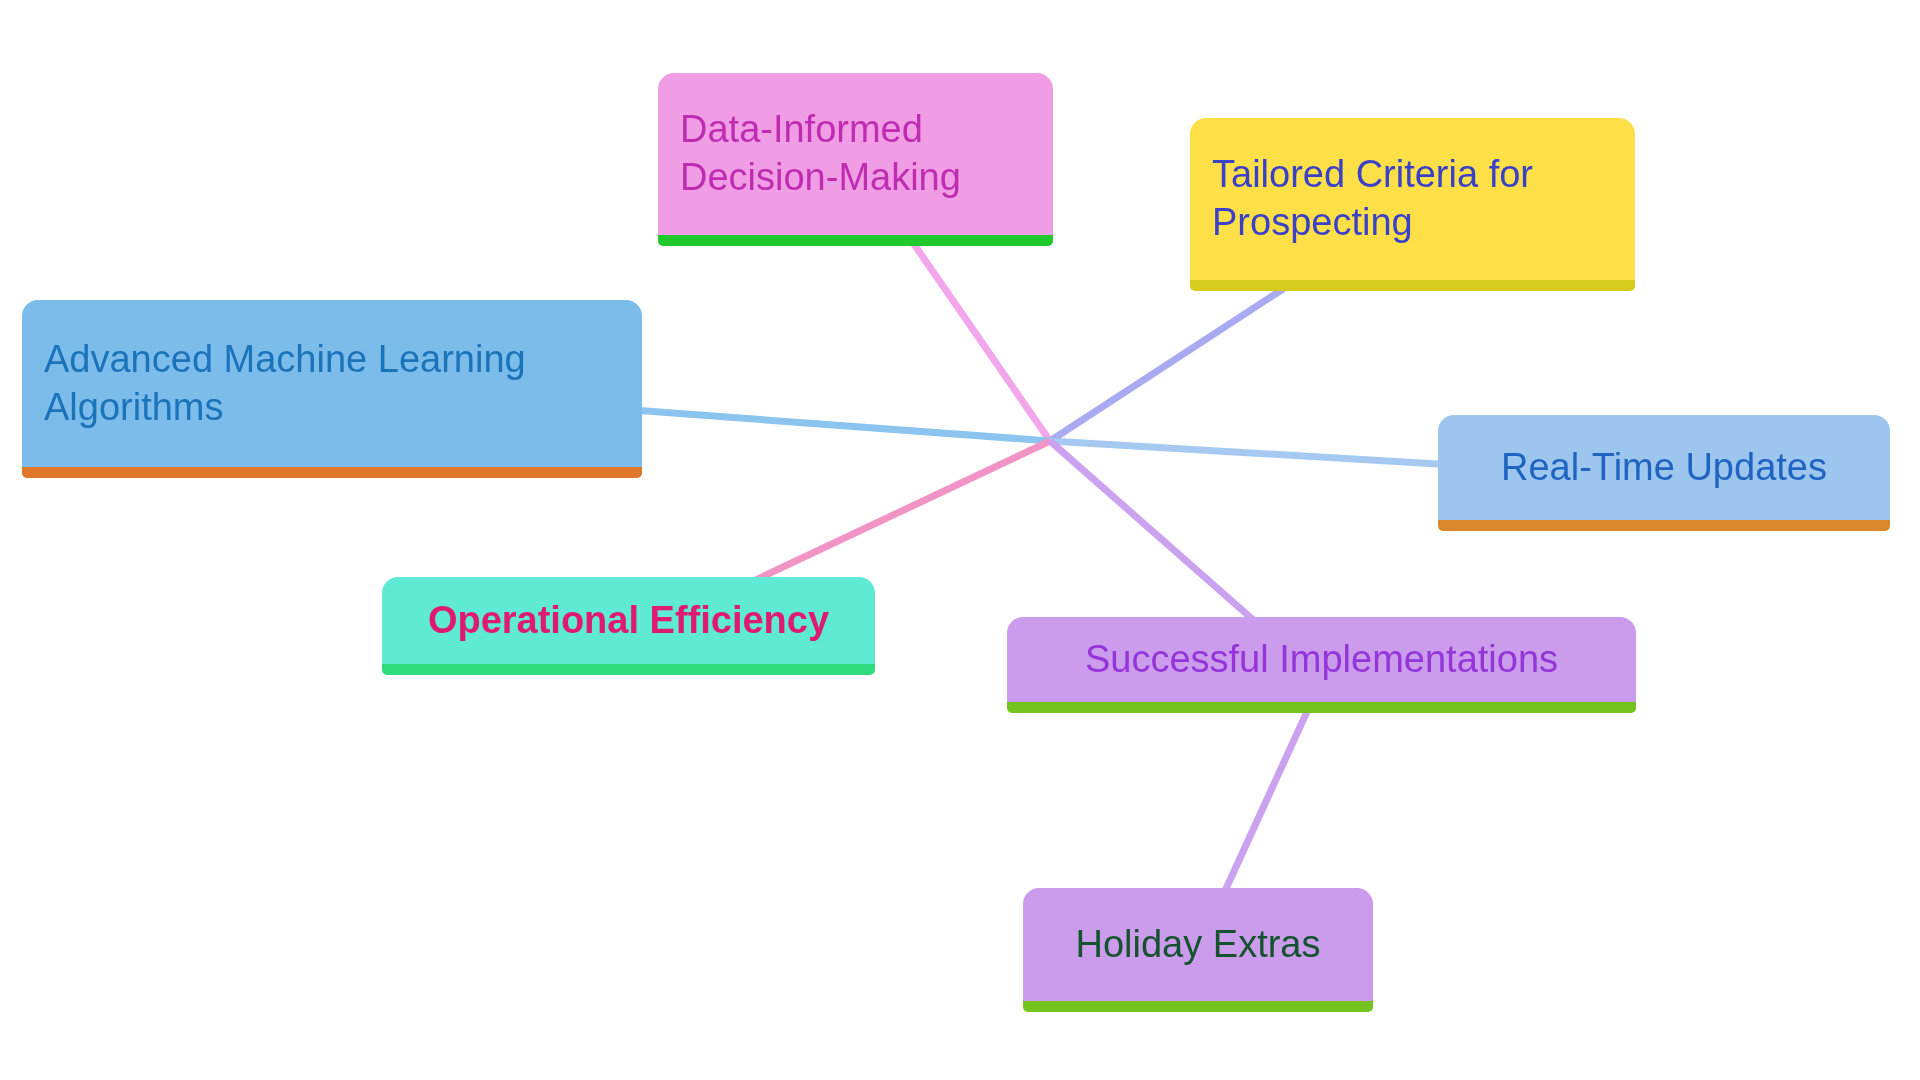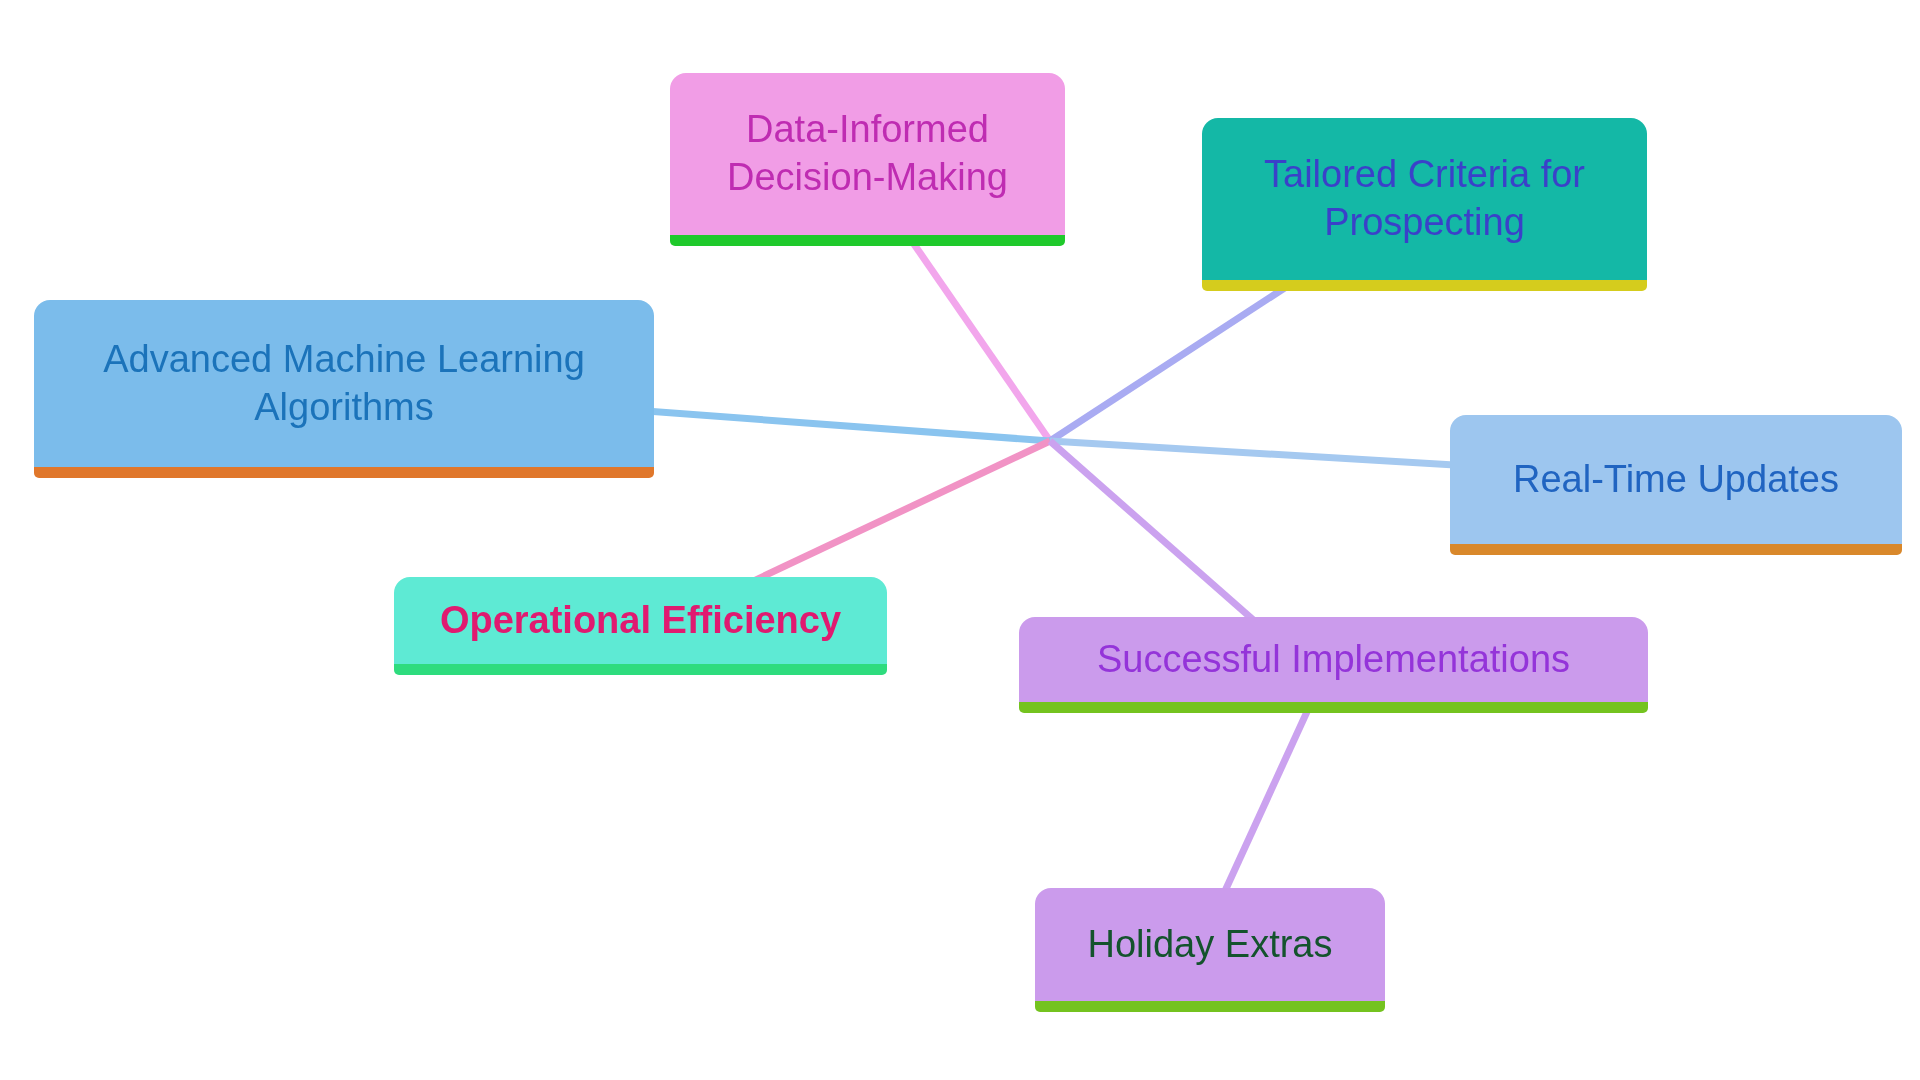--- a/index.html
+++ b/index.html
@@ -35,26 +35,25 @@
     letter-spacing: 0.5px;
   }
   .node {
     position: absolute;
     z-index: 2;
     box-sizing: border-box;
     border-radius: 16px 16px 5px 5px;
     display: flex;
     align-items: center;
     justify-content: center;
-    text-align: center;
+    text-align: left;
     font-size: 38px;
     line-height: 1.26;
     padding: 0 22px;
     cursor: default;
-    margin-left: 12px;
   }
 </style>
 </head>
 <body>
 
 <div class="canvas">
   <svg id="edge-layer" viewBox="0 0 1920 1080">
       <line x1="1050" y1="441" x2="855.5" y2="159.5" stroke="#F2A6EC" stroke-width="7"></line>
       <line x1="1050" y1="441" x2="1412.5" y2="204.5" stroke="#A9ABF2" stroke-width="7"></line>
       <line x1="1050" y1="441" x2="349" y2="389" stroke="#8AC4EF" stroke-width="7"></line>
@@ -62,27 +61,27 @@
       <line x1="1050" y1="441" x2="628.5" y2="640" stroke="#F193C5" stroke-width="7"></line>
       <line x1="1050" y1="441" x2="1321.5" y2="680" stroke="#CBA2EF" stroke-width="7"></line>
       <line x1="1321.5" y1="680" x2="1198" y2="950" stroke="#CBA2EF" stroke-width="7"></line>
     </svg>
 
 
   <div id="nodes">
       <div class="node" style="left: 658px; top: 73px; width: 395px; height: 173px; background: rgb(241, 157, 230); color: rgb(191, 44, 178); border-bottom: 11px solid rgb(31, 201, 43);">
         <span>Data-Informed Decision-Making</span>
       </div>
-      <div class="node" style="left: 1190px; top: 118px; width: 445px; height: 173px; background: #14b8a6; color: rgb(58, 65, 201); border-bottom: 11px solid rgb(213, 204, 29);">
+      <div class="node" style="left: 1190px; top: 118px; width: 445px; height: 173px; background: #fde047; color: rgb(58, 65, 201); border-bottom: 11px solid rgb(213, 204, 29);">
         <span>Tailored Criteria for Prospecting</span>
       </div>
       <div class="node" style="left: 22px; top: 300px; width: 620px; height: 178px; background: rgb(123, 188, 235); color: rgb(27, 115, 186); border-bottom: 11px solid rgb(224, 119, 43);">
         <span>Advanced Machine Learning Algorithms</span>
       </div>
-      <div class="node" style="left: 1438px; top: 415px; width: 452px; height: 140px; background: rgb(157, 198, 239); color: rgb(32, 100, 193); border-bottom: 11px solid rgb(217, 136, 43);">
+      <div class="node" style="left: 1438px; top: 415px; width: 452px; height: 116px; background: rgb(157, 198, 239); color: rgb(32, 100, 193); border-bottom: 11px solid rgb(217, 136, 43);">
         <span>Real-Time Updates</span>
       </div>
       <div class="node" style="left: 382px; top: 577px; width: 493px; height: 98px; background: #5eead4; color: rgb(224, 26, 112); border-bottom: 11px solid rgb(46, 220, 126); font-weight: bold;">
         <span>Operational Efficiency</span>
       </div>
       <div class="node" style="left: 1007px; top: 617px; width: 629px; height: 96px; background: rgb(203, 155, 236); color: rgb(148, 52, 217); border-bottom: 11px solid rgb(116, 195, 31);">
         <span>Successful Implementations</span>
       </div>
       <div class="node" style="left: 1023px; top: 888px; width: 350px; height: 124px; background: rgb(203, 155, 236); color: #14532d; border-bottom: 11px solid rgb(116, 195, 31);">
         <span>Holiday Extras</span>

